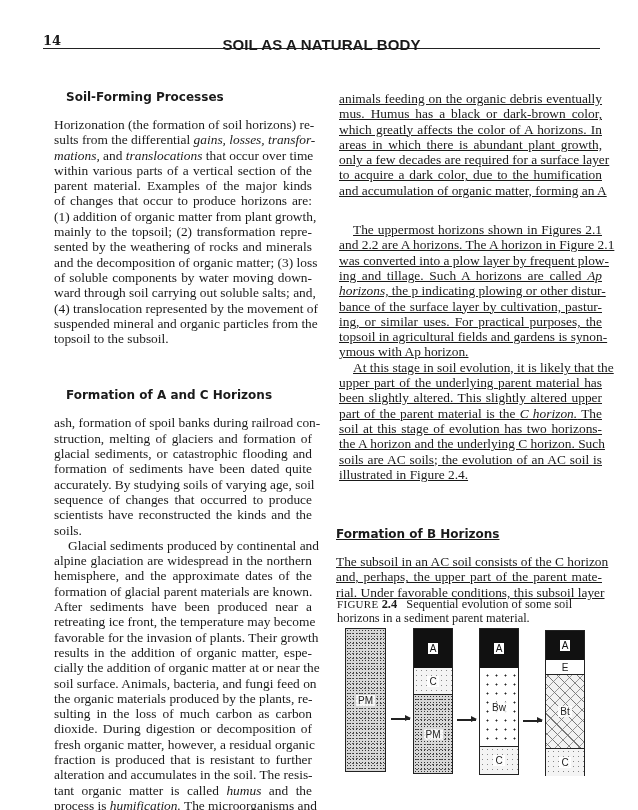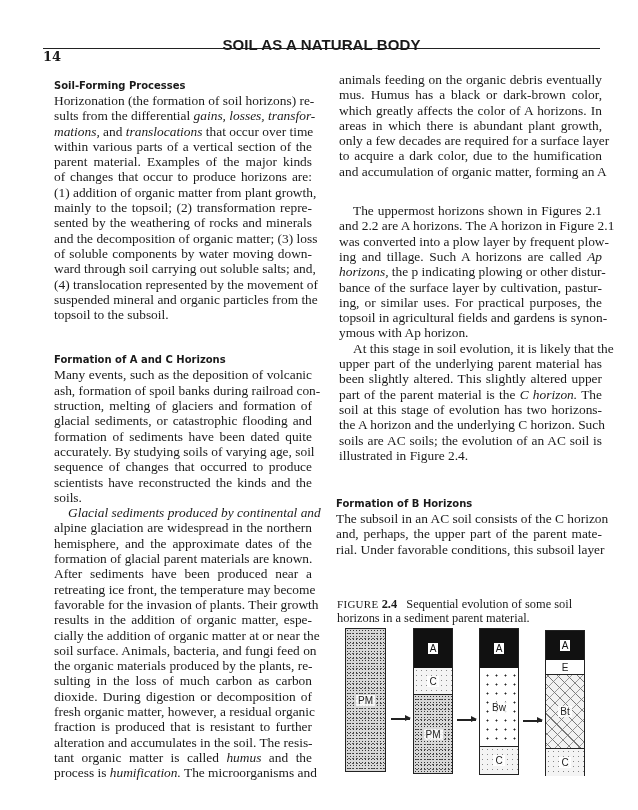--- a/index.html
+++ b/index.html
@@ -1,21 +1,21 @@
 <!DOCTYPE html>
 <html><head>
 <meta charset="utf-8">
 <style>
   html, body { margin:0; padding:0; background:#ffffff; }
   body { width:638px; height:810px; position:relative; overflow:hidden; color:#1a1a1a; }
-  .page-num { position:absolute; left:0; top:16px; font-family:"DejaVu Serif", serif; font-weight:bold; font-size:13px; line-height:14px; }
+  .page-num { position:absolute; left:0; top:0; font-family:"DejaVu Serif", serif; font-weight:bold; font-size:13px; line-height:14px; }
   .running-title { position:absolute; left:0; right:0; text-align:center; top:2px; font-family:"Liberation Sans", sans-serif; font-weight:bold; font-size:15px; letter-spacing:0.1px; }
   .header-wide { position:absolute; left:43px; top:34px; width:557px; height:14px; border-bottom:1.5px solid #222; }
   .col { position:absolute; font-family:"Liberation Serif", serif; font-size:13.4px; line-height:15.3px; color:#1a1a1a; }
-  .h { font-family:"DejaVu Sans", sans-serif; font-weight:bold; font-size:10px; line-height:15px; margin:0; }
+  .h { font-family:"DejaVu Sans", sans-serif; font-weight:bold; font-size:12px; line-height:15px; margin:12px; }
   .line { display:block; white-space:nowrap; text-align:justify; text-align-last:justify; }
   .line.last { text-align-last:left; }
   em { font-style:italic; }
   .fig-caption { position:absolute; left:337px; top:597px; width:280px; font-family:"Liberation Serif", serif; font-size:12.4px; line-height:14px; }
   .fig-label { font-variant:small-caps; font-size:11px; letter-spacing:0.3px; }
   .fig-num { font-weight:bold; margin-right:6px; }
   .profile { position:absolute; border:1.5px solid #222; box-sizing:border-box; overflow:hidden; }
   .layer { position:absolute; left:0; right:0; display:flex; align-items:center; justify-content:center; box-sizing:border-box; }
   .pm { background-color:#d8d8d8; background-image: radial-gradient(#333 0.7px, transparent 0.9px), radial-gradient(#555 0.6px, transparent 0.8px); background-size:3px 3px, 4px 5px; background-position:0 0, 1px 2px; }
   .cpat { background-color:#f4f4f4; background-image: radial-gradient(#888 0.6px, transparent 0.8px); background-size:5px 5px; }
@@ -52,53 +52,52 @@
       <span class="line">and the decomposition of organic matter; (3) loss</span>
       <span class="line">of soluble components by water moving down-</span>
       <span class="line">ward through soil carrying out soluble salts; and,</span>
       <span class="line">(4) translocation represented by the movement of</span>
       <span class="line">suspended mineral and organic particles from the</span>
       <span class="line last">topsoil to the subsoil.</span>
     </div>
   <div style="height:30px"></div>
   <div class="h">Formation of A and C Horizons</div>
   <div>
-      <span class="line">Many events, such as the deposition of volcanic</span>
       <span class="line">ash, formation of spoil banks during railroad con-</span>
       <span class="line">struction,  melting of glaciers and formation of</span>
       <span class="line">glacial sediments, or catastrophic flooding and</span>
       <span class="line">formation of sediments have been dated quite</span>
       <span class="line">accurately. By studying soils of varying age, soil</span>
       <span class="line">sequence of changes that occurred to produce</span>
       <span class="line">scientists have reconstructed the kinds and the</span>
       <span class="line last">soils.</span>
     </div>
   <div class="indent-block">
-      <span class="line" style="text-indent: 14px; font-style: italic;">Glacial sediments produced by continental and</span>
+      <span class="line" style="text-indent: 14px;">Glacial sediments produced by continental and</span>
       <span class="line">alpine glaciation are widespread in the northern</span>
       <span class="line">hemisphere, and the approximate dates of the</span>
       <span class="line">formation of glacial parent materials are known.</span>
       <span class="line">After sediments have been produced near a</span>
       <span class="line">retreating ice front, the temperature may become</span>
       <span class="line">favorable for the invasion of plants. Their growth</span>
       <span class="line">results in the addition of organic matter, espe-</span>
       <span class="line">cially the addition of organic matter at or near the</span>
       <span class="line">soil surface. Animals, bacteria, and fungi feed on</span>
       <span class="line">the organic materials produced by the plants, re-</span>
       <span class="line">sulting in the loss of much carbon as carbon</span>
       <span class="line">dioxide. During digestion or decomposition of</span>
       <span class="line">fresh organic matter, however, a residual organic</span>
       <span class="line">fraction is produced that is resistant to further</span>
       <span class="line">alteration and accumulates in the soil. The resis-</span>
       <span class="line">tant organic matter is called  <em>humus</em>  and the</span>
       <span class="line last">process is <em>humification.</em> The microorganisms and</span>
     </div>
 </div>
 
-<div class="col" id="rightcol" style="left:339px; top:72px; width:263px;">
+<div class="col" id="rightcol" style="left:339px; top:91px; width:263px;text-decoration:underline;">
   <div>
       <span class="line">animals feeding on the organic debris eventually</span>
       <span class="line">mus. Humus has a black or dark-brown color,</span>
       <span class="line">which greatly affects the color of A horizons. In</span>
       <span class="line">areas in which there is abundant plant growth,</span>
       <span class="line">only a few decades are required for a surface layer</span>
       <span class="line">to acquire a dark color, due to the humification</span>
       <span class="line">and accumulation of organic matter, forming an A</span>
     </div>
   <div>

